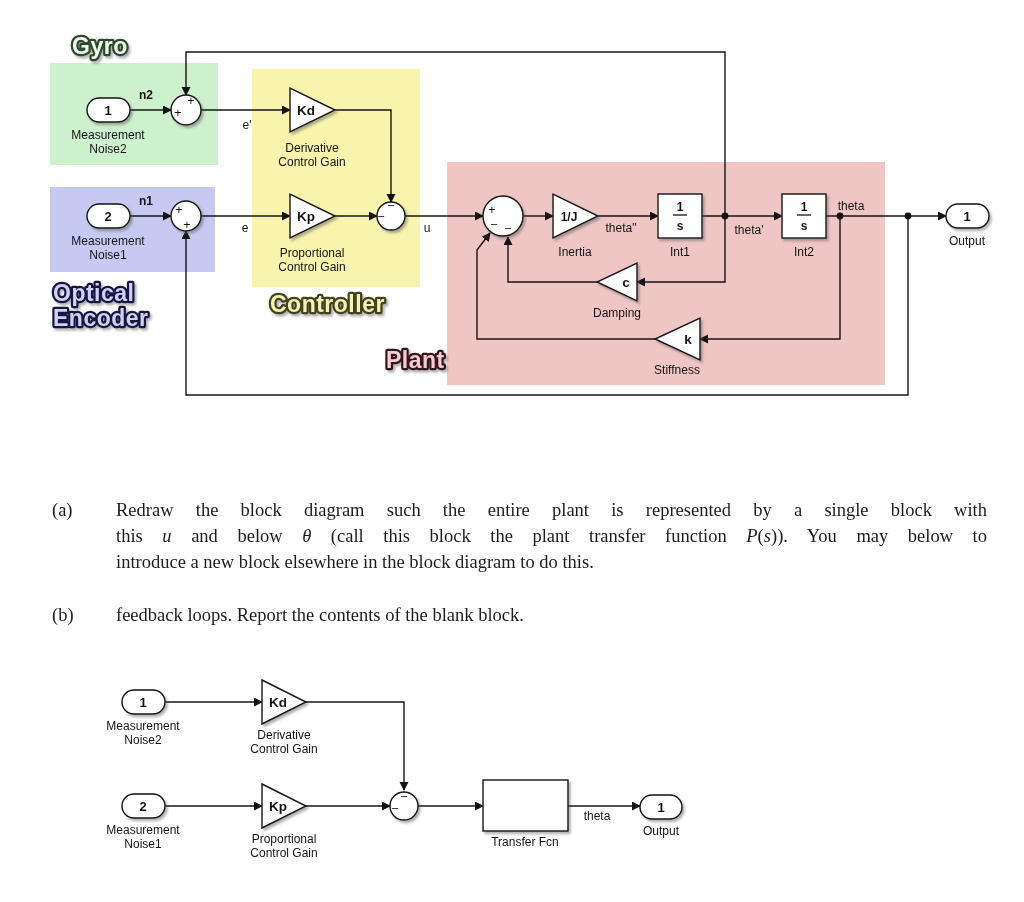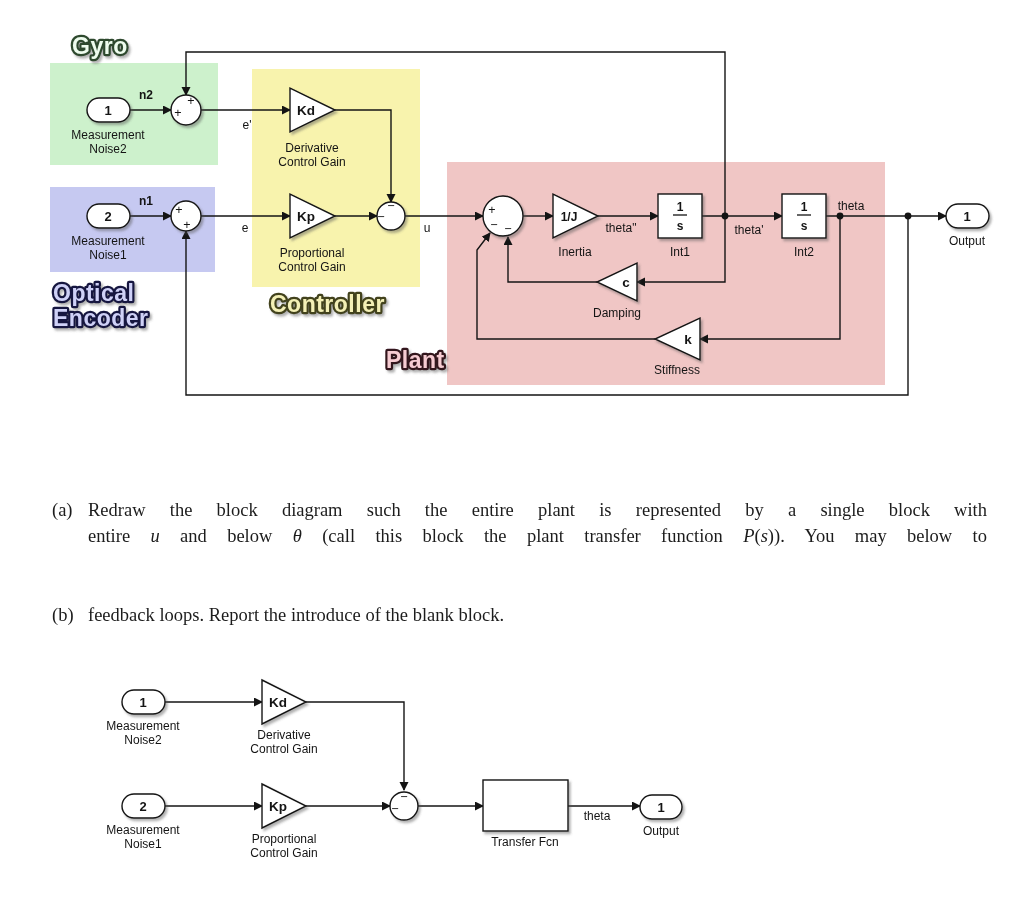--- a/index.html
+++ b/index.html
@@ -19,21 +19,21 @@
   .ssign{font-size:12.5px;text-anchor:middle;}
   .bubble{font-size:23px;font-weight:700;paint-order:stroke;stroke-width:4.5px;
           stroke-linejoin:round;letter-spacing:0.5px;}
   .bub-gyro{fill:#eefcee;stroke:#2f4a2f;}
   .bub-opt{fill:#cfd1f7;stroke:#16163f;}
   .bub-ctl{fill:#f4f0b6;stroke:#43431f;}
   .bub-plant{fill:#f6ccd2;stroke:#33161c;}
   .question{position:absolute;left:52px;width:935px;display:flex;
             font-family:"Liberation Serif",serif;font-size:18.5px;line-height:26px;color:#1c1c1c;}
   .qmark{width:36px;flex:0 0 36px;}
-  .qbody{flex:1;}
+  .qbody{flex:1;margin-left:28px;}
   .qline{height:26px;white-space:nowrap;}
   .jfull{white-space:normal;text-align:justify;text-align-last:justify;}
   .it{font-style:italic;}
 </style>
 </head>
 <body>
 
 <div id="page">
 
   <svg style="top:0" width="1024" height="455" viewBox="0 0 1024 455">
@@ -151,28 +151,29 @@
     <text class="sig" x="427" y="232">u</text>
     <text class="sig" x="621" y="232">theta"</text>
     <text class="sig" x="749" y="234">theta'</text>
     <text class="sig" x="851" y="210">theta</text>
   </svg>
 
   <div class="question" style="top:497px">
     <div class="qmark">(a)</div>
     <div class="qbody">
       <div class="qline jfull">Redraw the block diagram such the entire plant is represented by a single block with</div>
-      <div class="qline jfull"><span>entire </span><span class="it">u</span><span> and below </span><span class="it">θ</span><span> (call this block the plant transfer function </span><span class="it">P</span><span>(</span><span class="it">s</span><span>)). You may below to</span></div>
+      <div class="qline jfull"><span>this </span><span class="it">u</span><span> and below </span><span class="it">θ</span><span> (call this block the plant transfer function </span><span class="it">P</span><span>(</span><span class="it">s</span><span>)). You may below to</span></div>
+      <div class="qline">introduce a new block elsewhere in the block diagram to do this.</div>
     </div>
   </div>
 
   <div class="question" style="top:602px">
     <div class="qmark">(b)</div>
     <div class="qbody">
-      <div class="qline">feedback loops. Report the introduce of the blank block.</div>
+      <div class="qline">feedback loops. Report the contents of the blank block.</div>
     </div>
   </div>
 
   <svg style="top:660px" width="1024" height="242" viewBox="0 660 1024 242">
     <defs>
       <marker id="arr2" markerUnits="userSpaceOnUse" markerWidth="10" markerHeight="10" refX="8" refY="4.5" orient="auto">
         <path d="M0,0 L9,4.5 L0,9 Z" fill="#141414"></path>
       </marker>
       <filter id="sh2" x="-30%" y="-30%" width="170%" height="170%">
         <feDropShadow dx="2" dy="2.4" stdDeviation="1" flood-color="#555" flood-opacity="0.45"></feDropShadow>

